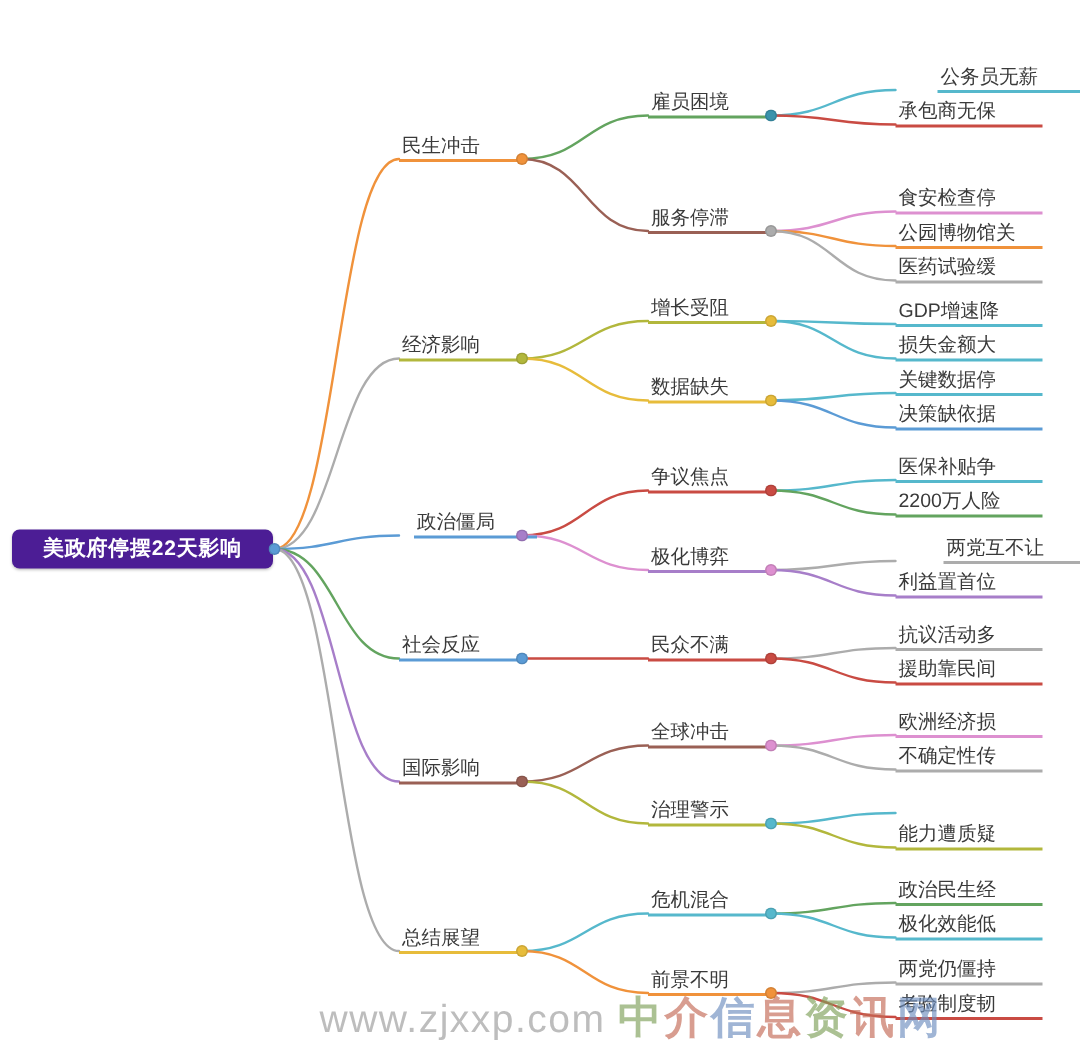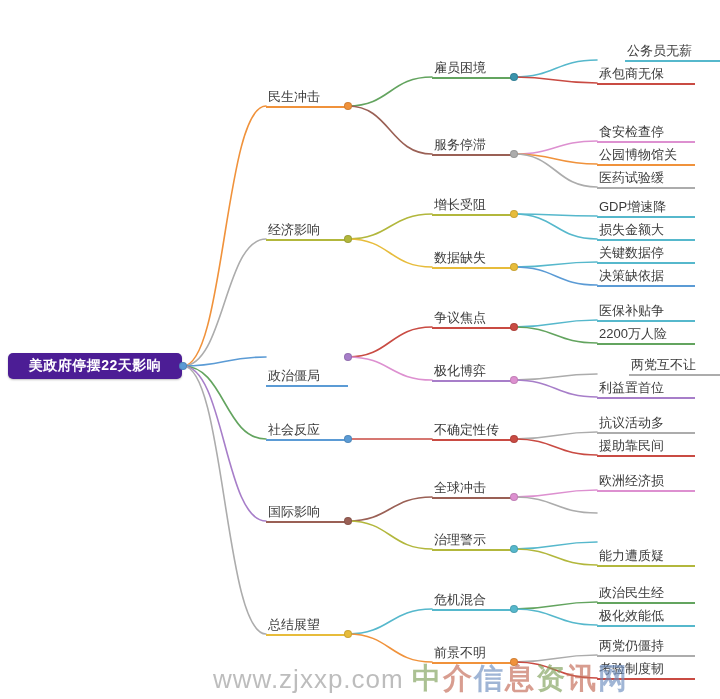--- a/index.html
+++ b/index.html
@@ -70,21 +70,21 @@
       <div class="root-node" style="left: 8px; top: 353px; width: 174px; height: 26px; background: #4c1d95; color: rgb(255, 255, 255);">美政府停摆22天影响</div>
       <div class="dot" style="left: 179px; top: 362px; background: rgb(91, 155, 213);"></div>
       <div class="node" style="left: 266px; top: 85px; width: 82px; border-bottom-color: rgb(240, 146, 59);">
         <span class="label">民生冲击</span>
       </div>
       <div class="dot" style="left: 344px; top: 102px; background: rgb(240, 146, 59);"></div>
       <div class="node" style="left: 266px; top: 218px; width: 82px; border-bottom-color: rgb(178, 183, 60);">
         <span class="label">经济影响</span>
       </div>
       <div class="dot" style="left: 344px; top: 235px; background: rgb(178, 183, 60);"></div>
-      <div class="node" style="left: 266px; top: 336px; width: 82px; border-bottom-color: rgb(91, 155, 213); margin-top: 28px;">
+      <div class="node" style="left: 276px; top: 336px; width: 82px; border-bottom-color: rgb(91, 155, 213);">
         <span class="label">政治僵局</span>
       </div>
       <div class="dot" style="left: 344px; top: 353px; background: rgb(167, 126, 201);"></div>
       <div class="node" style="left: 266px; top: 418px; width: 82px; border-bottom-color: rgb(91, 155, 213);">
         <span class="label">社会反应</span>
       </div>
       <div class="dot" style="left: 344px; top: 435px; background: rgb(91, 155, 213);"></div>
       <div class="node" style="left: 266px; top: 500px; width: 82px; border-bottom-color: rgb(154, 96, 85);">
         <span class="label">国际影响</span>
       </div>
@@ -111,21 +111,21 @@
       <div class="dot" style="left: 510px; top: 263px; background: rgb(231, 188, 59);"></div>
       <div class="node" style="left: 432px; top: 306px; width: 82px; border-bottom-color: rgb(201, 75, 67);">
         <span class="label">争议焦点</span>
       </div>
       <div class="dot" style="left: 510px; top: 323px; background: rgb(201, 75, 67);"></div>
       <div class="node" style="left: 432px; top: 359px; width: 82px; border-bottom-color: rgb(167, 126, 201);">
         <span class="label">极化博弈</span>
       </div>
       <div class="dot" style="left: 510px; top: 376px; background: rgb(221, 144, 208);"></div>
       <div class="node" style="left: 432px; top: 418px; width: 82px; border-bottom-color: rgb(201, 75, 67);">
-        <span class="label">不确定性传</span>
+        <span class="label">民众不满</span>
       </div>
       <div class="dot" style="left: 510px; top: 435px; background: rgb(201, 75, 67);"></div>
       <div class="node" style="left: 432px; top: 476px; width: 82px; border-bottom-color: rgb(154, 96, 85);">
         <span class="label">全球冲击</span>
       </div>
       <div class="dot" style="left: 510px; top: 493px; background: rgb(221, 144, 208);"></div>
       <div class="node" style="left: 432px; top: 528px; width: 82px; border-bottom-color: rgb(178, 183, 60);">
         <span class="label">治理警示</span>
       </div>
       <div class="dot" style="left: 510px; top: 545px; background: rgb(86, 184, 204);"></div>
@@ -177,20 +177,23 @@
         <span class="label">利益置首位</span>
       </div>
       <div class="node" style="left: 597px; top: 411px; width: 98px; border-bottom-color: rgb(172, 172, 172);">
         <span class="label">抗议活动多</span>
       </div>
       <div class="node" style="left: 597px; top: 434px; width: 98px; border-bottom-color: rgb(201, 75, 67);">
         <span class="label">援助靠民间</span>
       </div>
       <div class="node" style="left: 597px; top: 469px; width: 98px; border-bottom-color: rgb(221, 144, 208);">
         <span class="label">欧洲经济损</span>
+      </div>
+      <div class="node" style="left: 597px; top: 492px; width: 98px; border-bottom-color: rgb(172, 172, 172);">
+        <span class="label">不确定性传</span>
       </div>
       <div class="node" style="left: 597px; top: 544px; width: 98px; border-bottom-color: rgb(178, 183, 60);">
         <span class="label">能力遭质疑</span>
       </div>
       <div class="node" style="left: 597px; top: 581px; width: 98px; border-bottom-color: rgb(99, 164, 95);">
         <span class="label">政治民生经</span>
       </div>
       <div class="node" style="left: 597px; top: 604px; width: 98px; border-bottom-color: rgb(86, 184, 204);">
         <span class="label">极化效能低</span>
       </div>

